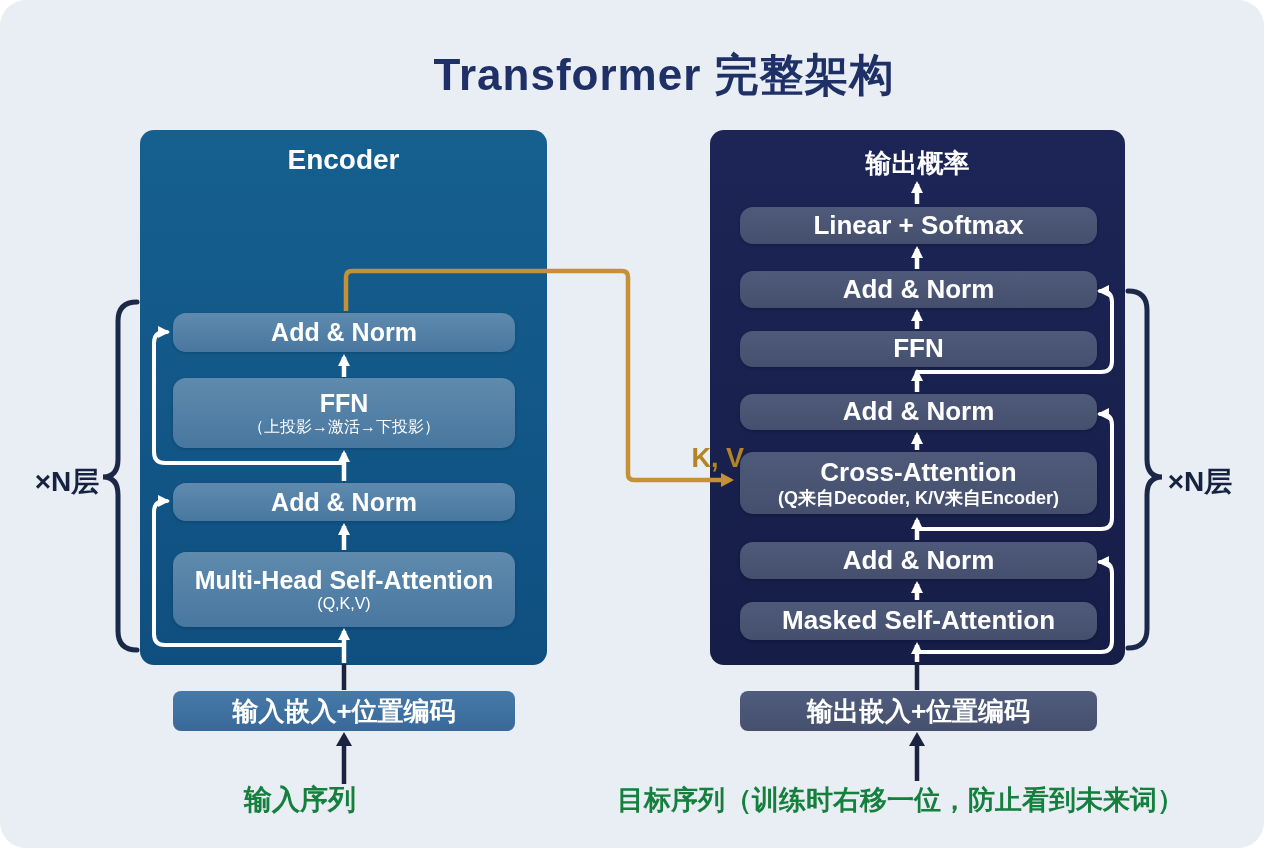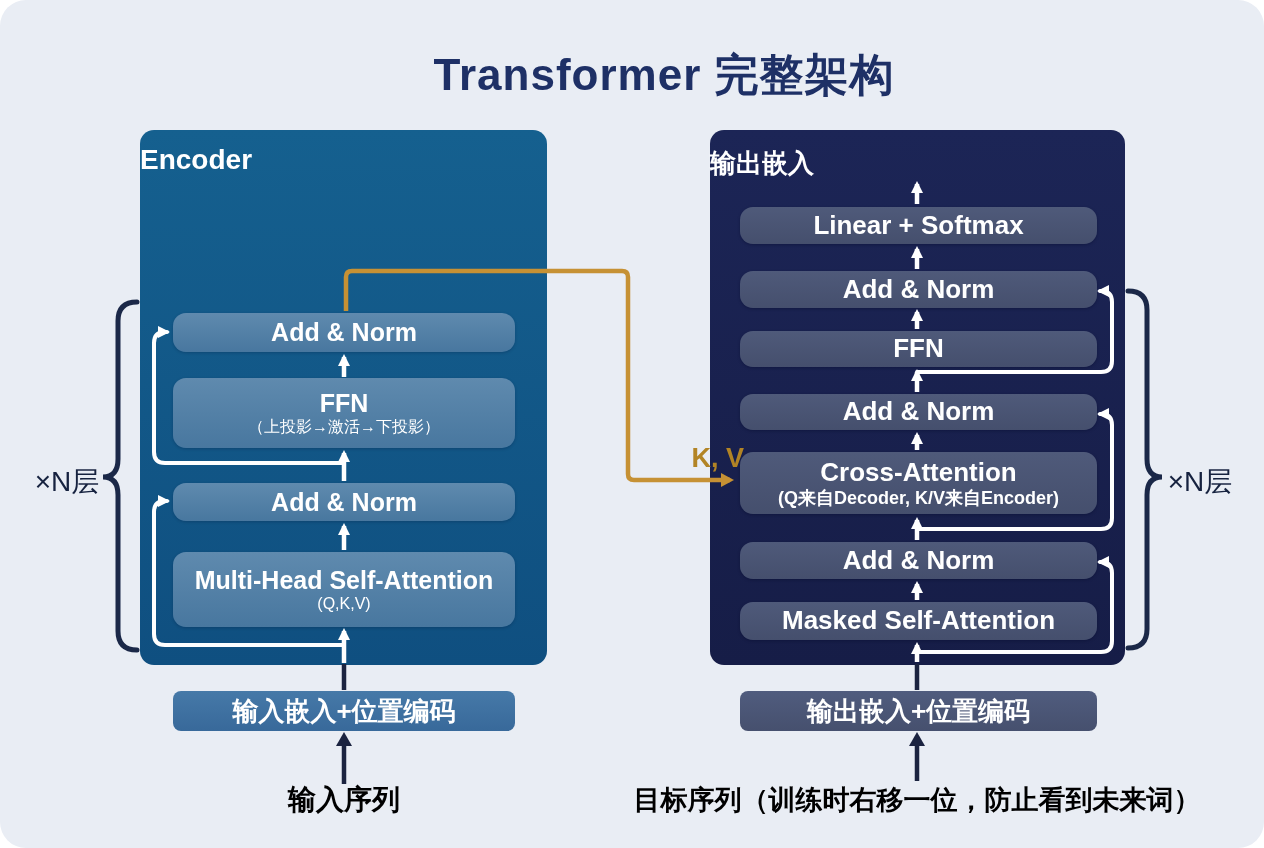--- a/index.html
+++ b/index.html
@@ -3,51 +3,51 @@
 <meta charset="utf-8">
 <style>
   html,body{margin:0;padding:0;background:#ffffff;}
   body{font-family:"Liberation Sans","DejaVu Sans",sans-serif;}
   .card{position:relative;width:1264px;height:848px;background:#e9edf4;border-radius:26px;overflow:hidden;}
   .abs{position:absolute;}
   .page-title{left:0;top:46px;width:1264px;text-align:center;font-size:44px;font-weight:800;color:#1e3066;letter-spacing:1px;padding-left:32px;}
   .panel{position:absolute;border-radius:14px;}
   .panel.enc{left:140px;top:130px;width:407px;height:535px;background:linear-gradient(180deg,#15608f,#0f4f80);}
   .panel.dec{left:710px;top:130px;width:415px;height:535px;background:linear-gradient(180deg,#1c2556,#161d47);}
-  .panel-title{position:absolute;color:#ffffff;font-weight:600;}
+  .panel-title{position:absolute;text-align:center;color:#ffffff;font-weight:600;}
   .enc-title{left:140px;top:144px;width:407px;font-size:28px;}
   .dec-title{left:710px;top:146px;width:415px;font-size:26px;}
   .blk{position:absolute;border-radius:13px;display:flex;flex-direction:column;align-items:center;justify-content:center;color:#fff;font-weight:600;line-height:1.15;text-align:center;}
   .enc-blk{left:173px;width:342px;background:linear-gradient(180deg,#5f8aae,#48779f);font-size:25px;box-shadow:0 1px 3px rgba(0,20,50,.25);}
   .dec-blk{left:740px;width:357px;background:linear-gradient(180deg,#4f5a7a,#454f6d);font-size:26px;box-shadow:0 1px 3px rgba(0,10,40,.35);}
   .sub{font-size:16px;font-weight:500;}
   .sub-small{font-size:18px;font-weight:700;}
   .embed{position:absolute;height:40px;border-radius:8px;display:flex;align-items:center;justify-content:center;color:#fff;font-size:26px;font-weight:600;}
   .enc-embed{left:173px;top:691px;width:342px;background:linear-gradient(180deg,#4679a8,#38699a);}
   .dec-embed{left:740px;top:691px;width:357px;background:linear-gradient(180deg,#505c7e,#46506e);}
-  .caption{position:absolute;text-align:center;font-weight:600;color:#000000;}
+  .caption{position:absolute;font-weight:600;color:#15803d;}
   .cap-left{left:244px;top:781px;width:200px;font-size:28px;}
   .cap-right{left:617px;top:782px;width:600px;font-size:27px;}
-  .nlayers{position:absolute;width:84px;text-align:center;font-size:28px;font-weight:400;color:#16223f;}
+  .nlayers{position:absolute;width:84px;text-align:center;font-size:28px;font-weight:700;color:#16223f;}
   .nl-left{left:25px;top:463px;}
   .nl-right{left:1158px;top:463px;}
   .kv-label{position:absolute;left:634px;top:443px;width:110px;font-size:27px;font-weight:700;color:#b28425;text-align:right;}
   svg.overlay{position:absolute;left:0;top:0;pointer-events:none;}
 </style>
 </head>
 <body>
 
 <div class="card">
 
   <div class="abs page-title">Transformer 完整架构</div>
 
   <div class="panel enc"></div>
   <div class="panel dec"></div>
   <div class="panel-title enc-title">Encoder</div>
-  <div class="panel-title dec-title">输出嵌入</div>
+  <div class="panel-title dec-title">输出概率</div>
 
   <div class="blk enc-blk" style="top:313px;height:39px;">
     <span>Add &amp; Norm</span>
   </div>
   <div class="blk enc-blk" style="top:378px;height:70px;">
     <span>FFN</span>
     <span class="sub">（上投影→激活→下投影）</span>
   </div>
   <div class="blk enc-blk" style="top:483px;height:38px;">
     <span>Add &amp; Norm</span>

